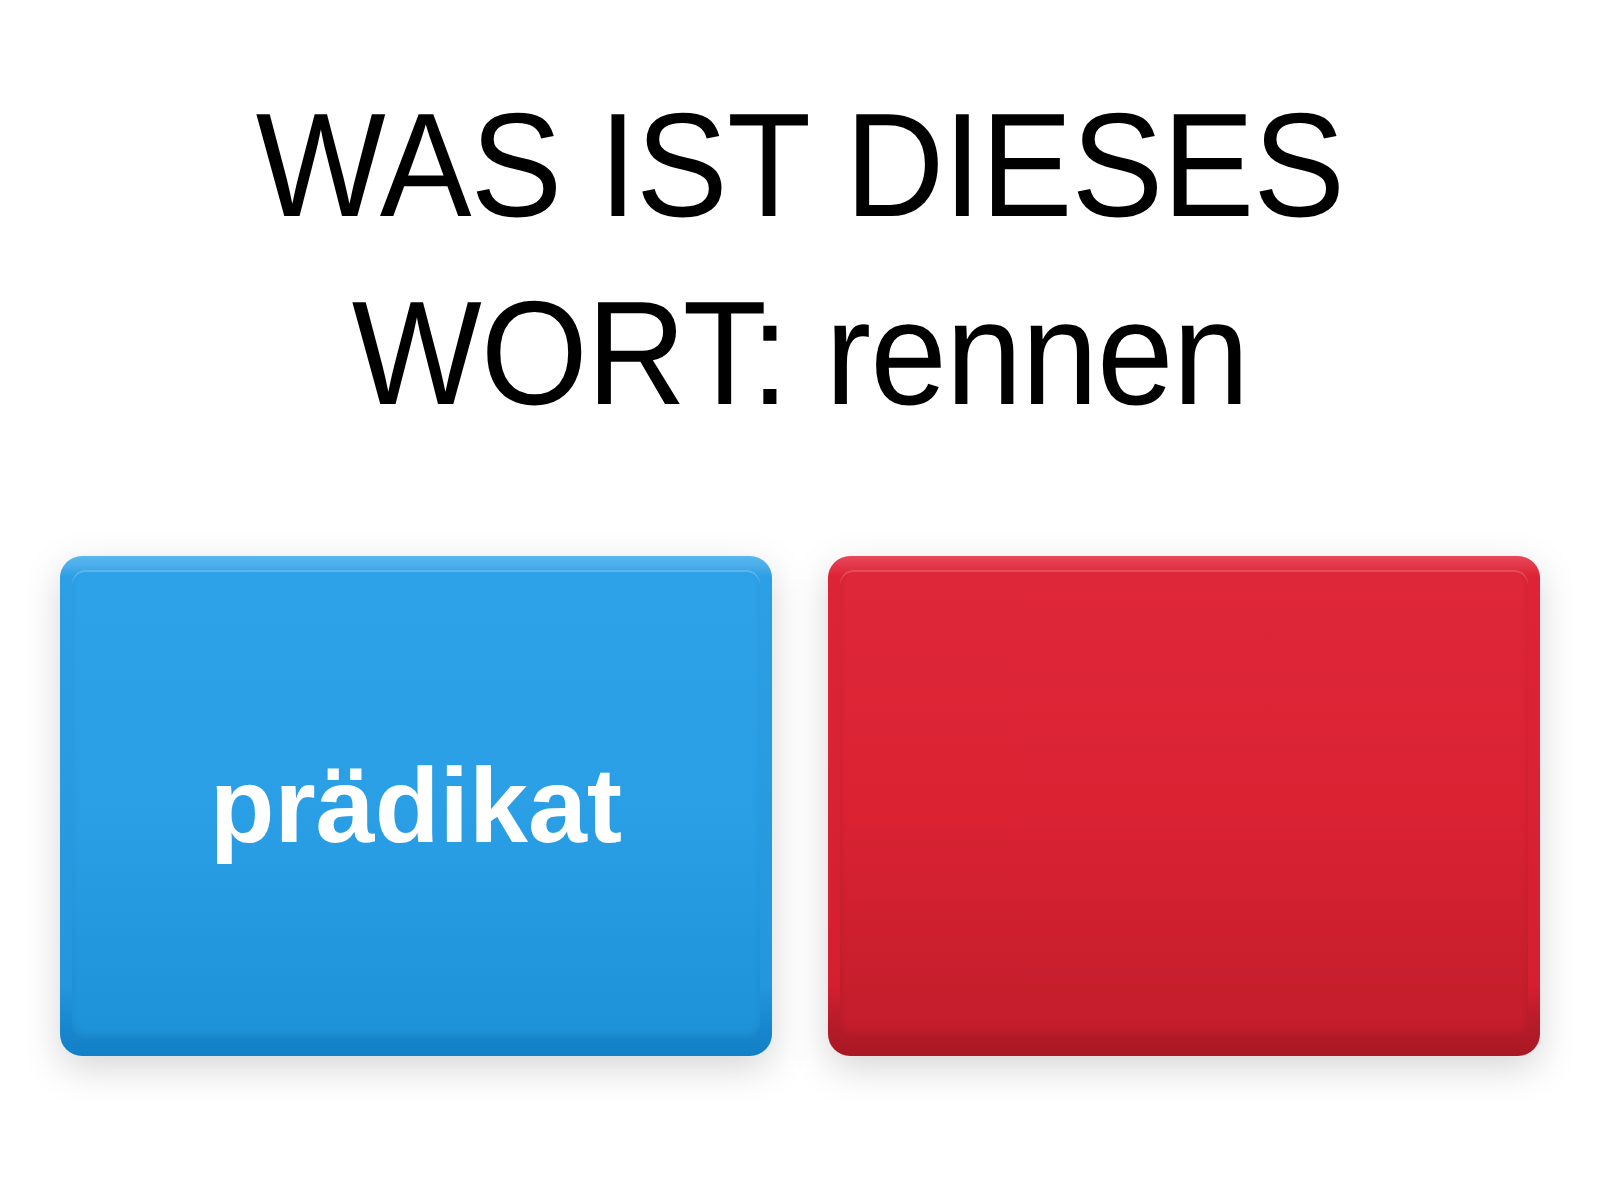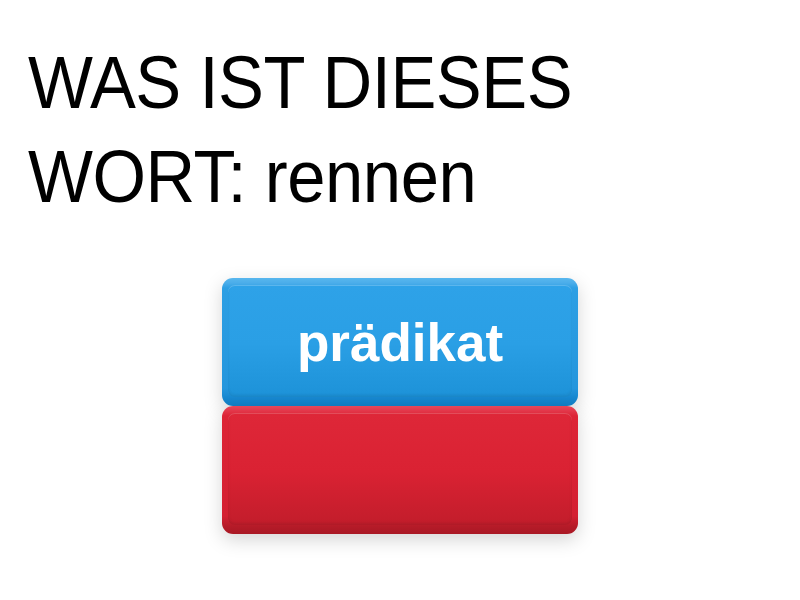--- a/index.html
+++ b/index.html
@@ -23,21 +23,21 @@
     height: 600px;
     background: #ffffff;
   }
 
   
   .question-block {
     position: absolute;
     left: 0;
     top: 36px;
     width: 800px;
-    text-align: left;
+    text-align: center;
   }
   .question-text {
     display: block;
     font-family: "Liberation Sans", sans-serif;
     font-size: 74px;
     line-height: 94px;
     font-weight: 300;
     letter-spacing: -0.5px;
     color: #000000;
     -webkit-font-smoothing: antialiased;
@@ -47,23 +47,23 @@
   }
 
   
   .answers-row {
     position: absolute;
     left: 30px;
     top: 278px;
     width: 740px;
     height: 256px;
     display: flex;
-    flex-direction: column;
+    flex-direction: row;
     justify-content: space-between;
-    align-items: center;
+    align-items: flex-start;
   }
 
   .answer-button {
     position: relative;
     width: 356px;
     height: 250px;
     border: none;
     padding: 0;
     margin: 0;
     border-radius: 11px;

